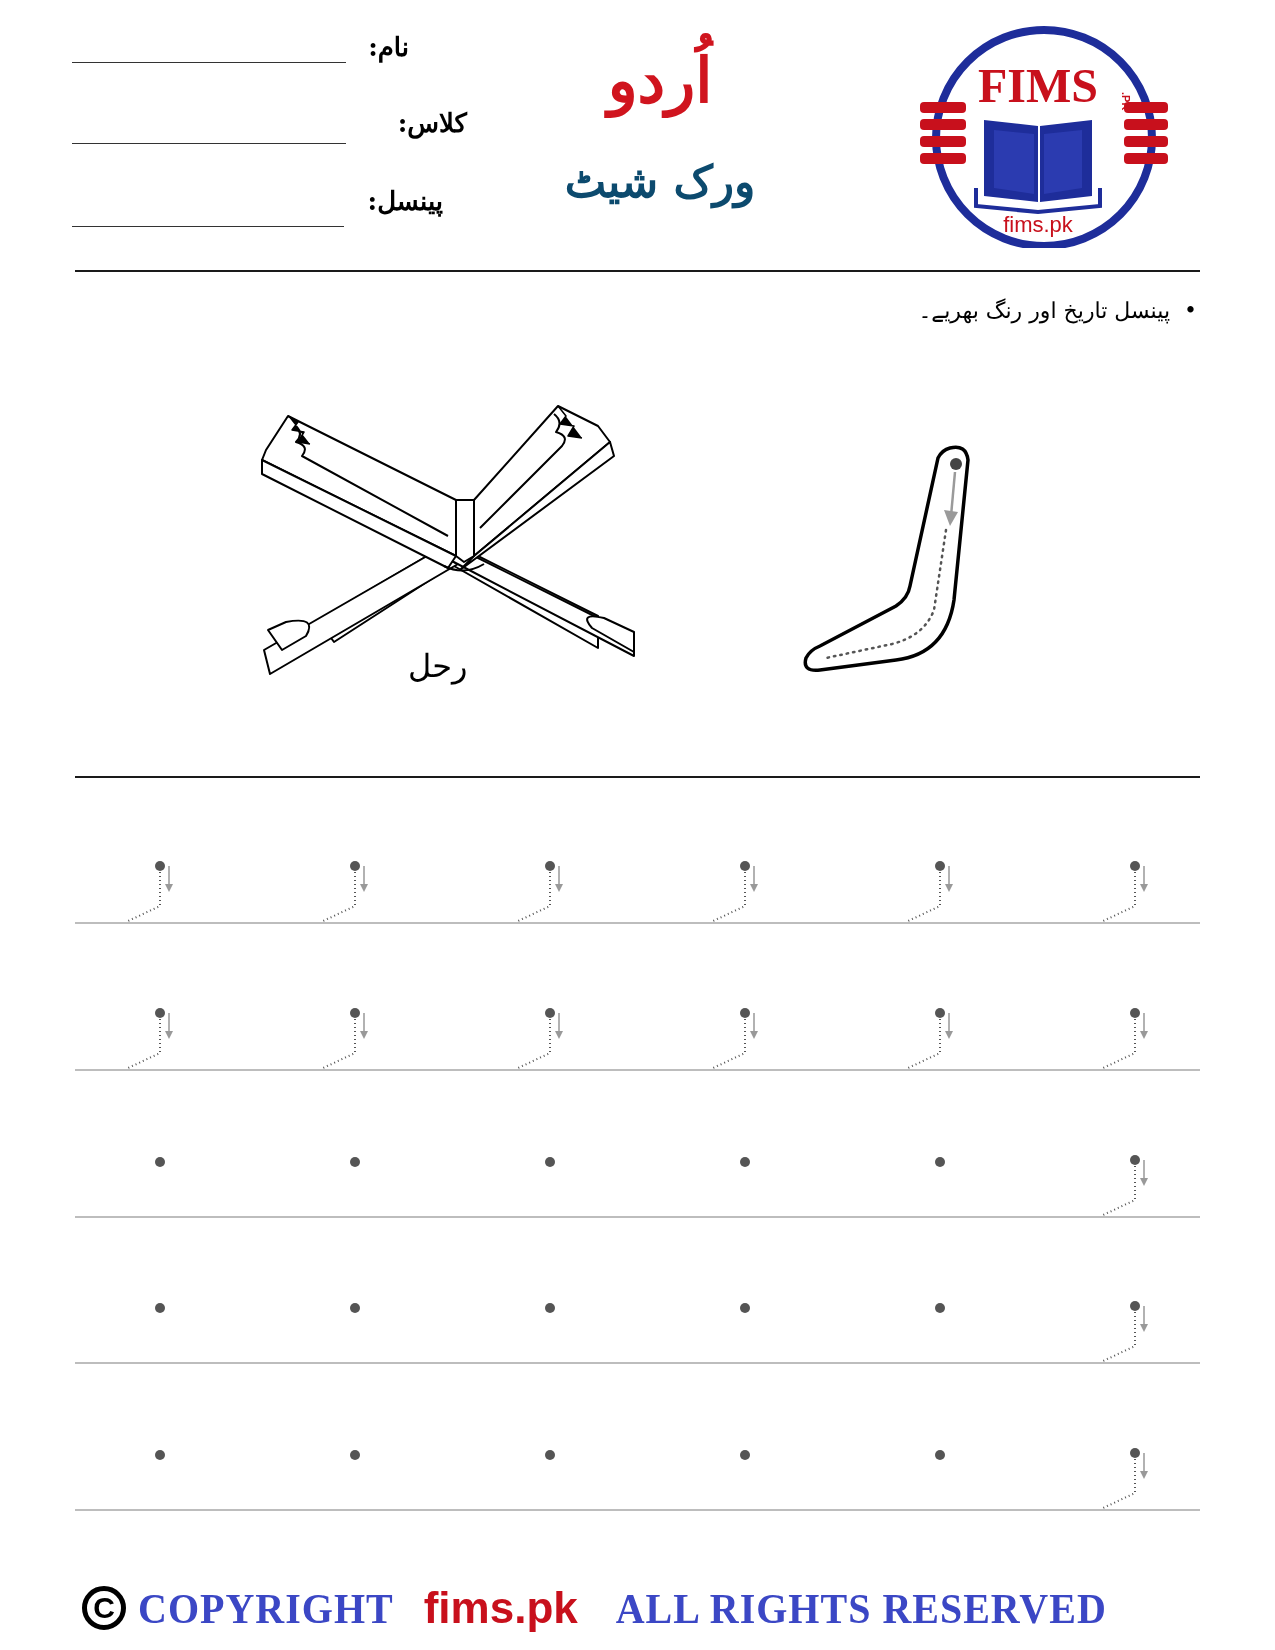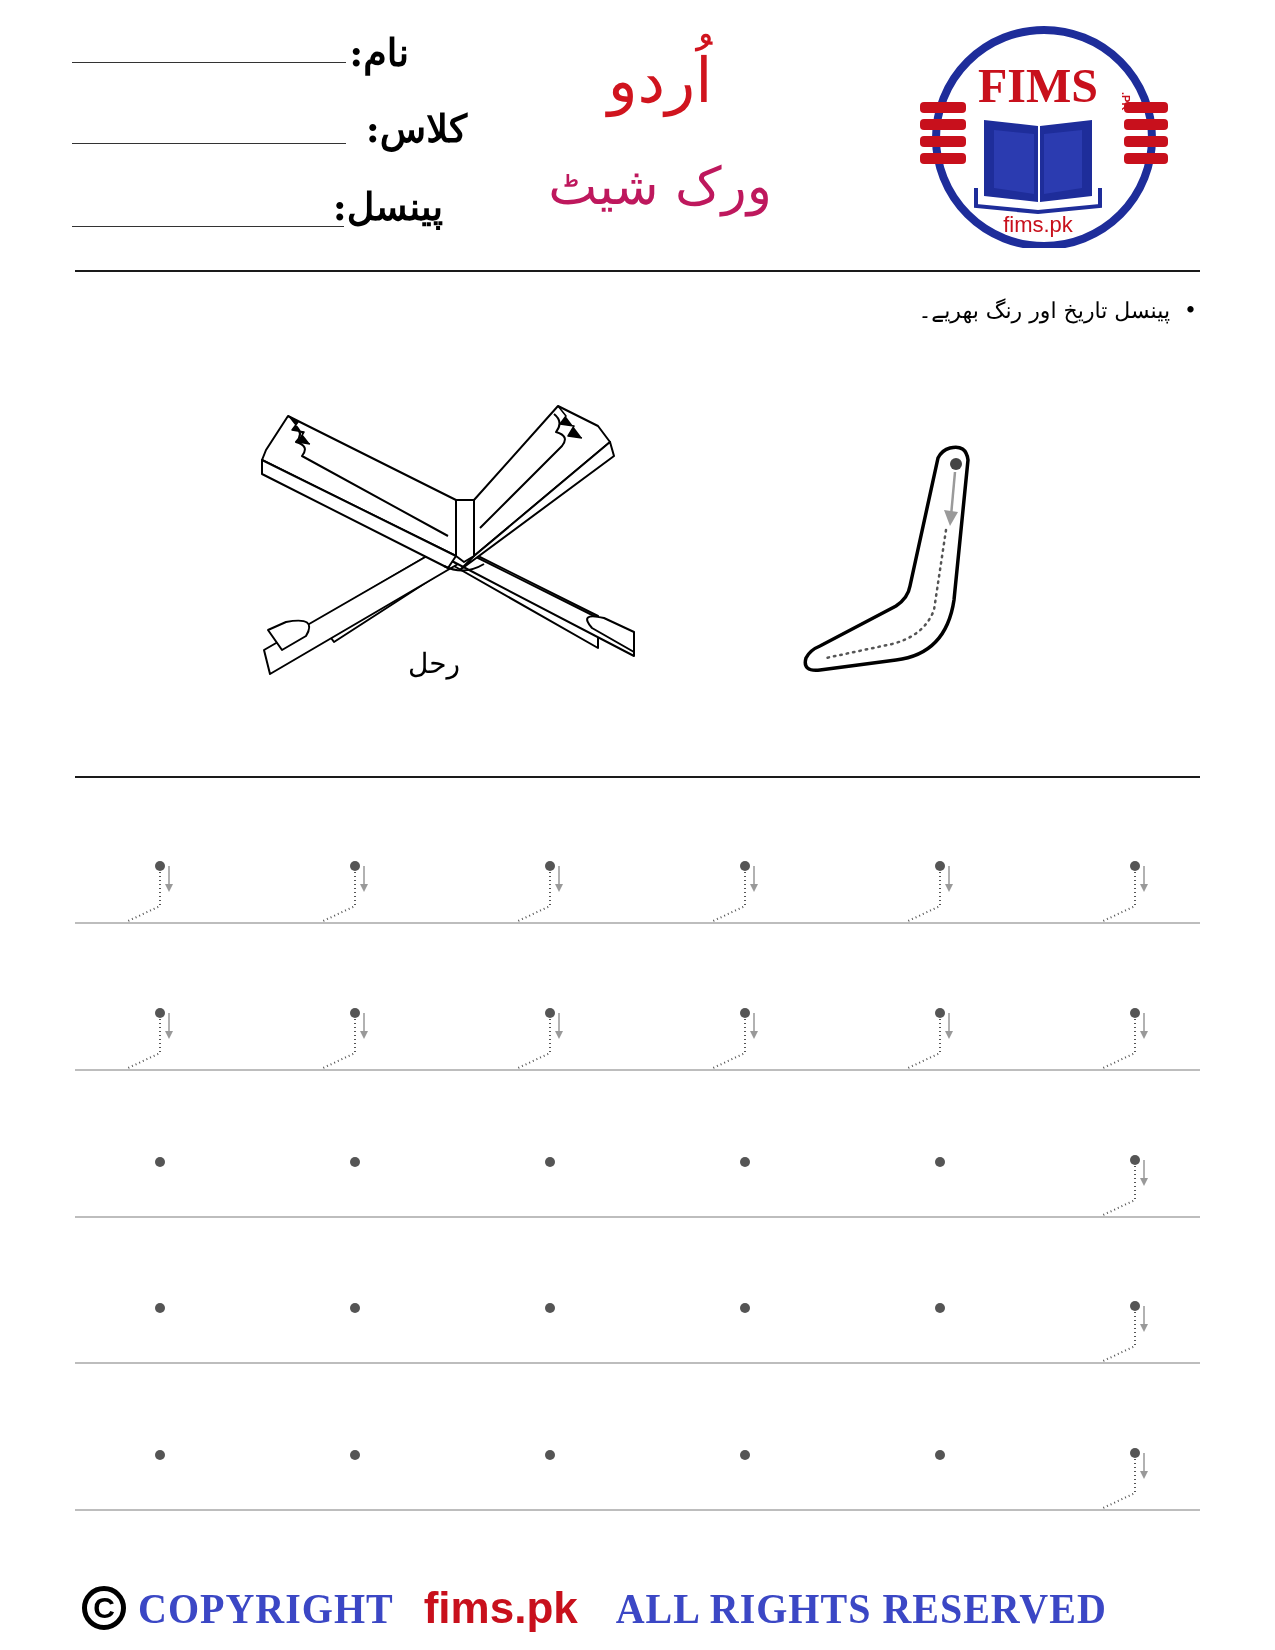--- a/index.html
+++ b/index.html
@@ -2,34 +2,34 @@
 <html><head>
 <meta charset="utf-8">
 <style>
   html, body { margin: 0; padding: 0; background: #ffffff; }
   body { width: 1275px; height: 1650px; position: relative; overflow: hidden;
          font-family: "DejaVu Sans", sans-serif; color: #000; }
   .abs { position: absolute; }
 
   
   .field-line { position: absolute; height: 0; border-top: 1.5px solid #333; }
-  .field-label { position: absolute; font-family: "DejaVu Serif", serif; font-size: 38px;
+  .field-label { position: absolute; font-family: "DejaVu Serif", serif; font-size: 26px;
                  font-weight: bold; direction: rtl; white-space: nowrap; line-height: 1; }
 
-  .title-urdu { position: absolute; font-family: "DejaVu Serif", serif; font-weight: normal;
+  .title-urdu { position: absolute; font-family: "DejaVu Serif", serif; font-weight: bold;
                 direction: rtl; white-space: nowrap; text-align: center; line-height: 1; }
 
   .divider { position: absolute; left: 75px; width: 1125px; height: 0; }
   .divider.dark { border-top: 2px solid #1a1a1a; }
 
   .instruction { position: absolute; right: 78px; top: 298px; direction: rtl;
                  font-family: "DejaVu Serif", serif; font-size: 22px; white-space: nowrap; }
   .instruction .bullet { font-size: 22px; margin-left: 14px; }
 
-  .word-label { position: absolute; font-family: "DejaVu Serif", serif; font-size: 28px;
+  .word-label { position: absolute; font-family: "DejaVu Serif", serif; font-size: 32px;
                 direction: rtl; line-height: 1; }
 
   .baseline { position: absolute; left: 75px; width: 1125px; height: 0;
               border-top: 2px solid #bdbdbd; }
 
   .footer { position: absolute; top: 1578px; left: 82px; height: 60px; display: flex;
             align-items: center; white-space: nowrap; }
   .copy-icon { width: 44px; height: 44px; border: 5px solid #000; border-radius: 50%;
                box-sizing: border-box; display: flex; align-items: center; justify-content: center;
                font-family: "Liberation Sans", sans-serif; font-weight: bold; font-size: 30px;
@@ -47,21 +47,21 @@
   <div class="field-line" style="left:72px; width:274px; top:62px;"></div>
 
   <div class="field-label" style="right:808px; top:110px;">کلاس:</div>
   <div class="field-line" style="left:72px; width:274px; top:143px;"></div>
 
   <div class="field-label" style="right:832px; top:188px;">پینسل:</div>
   <div class="field-line" style="left:72px; width:272px; top:226px;"></div>
 </div>
 
 <div class="title-urdu" style="left:560px; width:200px; top:50px; font-size:62px; color:#d0141e;">اُردو</div>
-<div class="title-urdu" style="left:530px; width:260px; top:160px; font-size:52px; color:#be185d;">ورک شیٹ</div>
+<div class="title-urdu" style="left:530px; width:260px; top:160px; font-size:44px; color:#0c4a6e;">ورک شیٹ</div>
 
 <div style="position:absolute; left:916px; top:18px; width:290px; height:230px;">
   <svg width="290" height="230" viewBox="0 0 290 230">
     <circle cx="128" cy="120" r="108" fill="#fff" stroke="#1e2d9a" stroke-width="8"></circle>
 
     <rect x="4" y="84" width="46" height="11" rx="4" fill="#c8101c"></rect>
     <rect x="4" y="101" width="46" height="11" rx="4" fill="#c8101c"></rect>
     <rect x="4" y="118" width="46" height="11" rx="4" fill="#c8101c"></rect>
     <rect x="4" y="135" width="46" height="11" rx="4" fill="#c8101c"></rect>
     <rect x="208" y="84" width="44" height="11" rx="4" fill="#c8101c"></rect>

